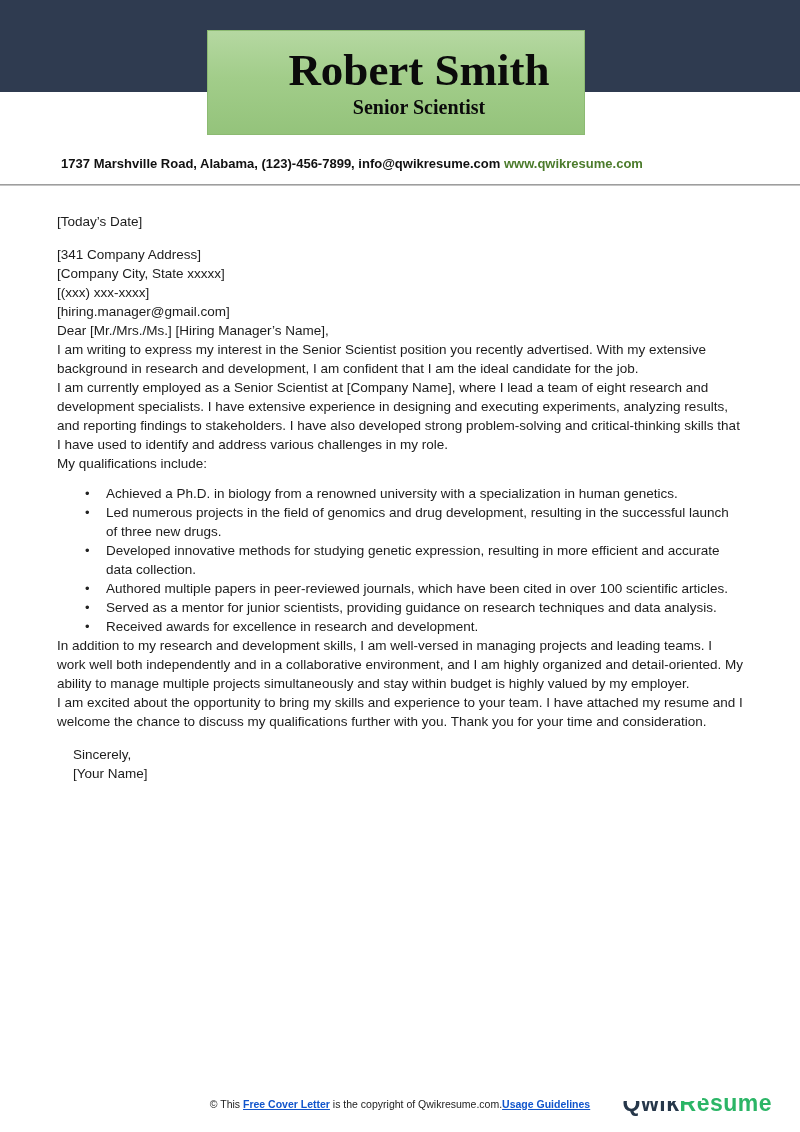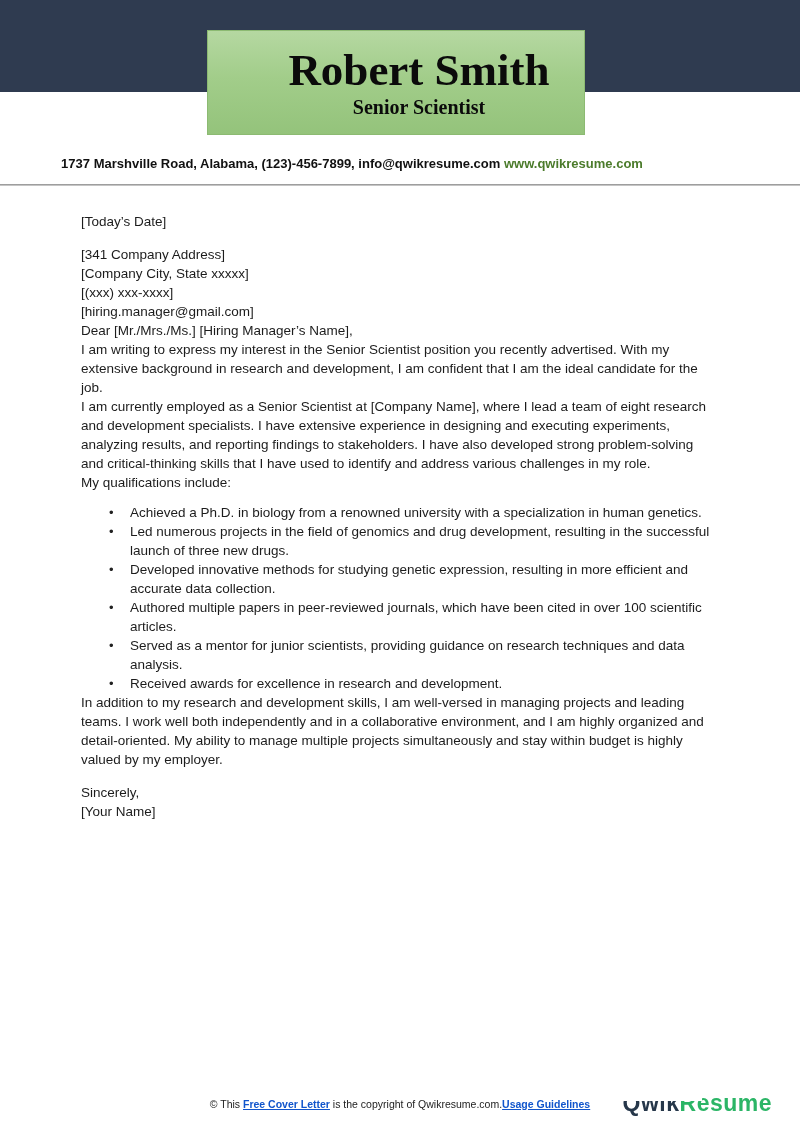--- a/index.html
+++ b/index.html
@@ -31,36 +31,36 @@
   .contact-line{
     position:absolute; left:0; top:156px; width:704px; text-align:center;
     font-size:13px; font-weight:bold; color:#111;
   }
   .contact-line .site{ color:var(--url-green); text-decoration:none; cursor:pointer; }
   .rule{
     position:absolute; left:0; top:184px; width:800px; height:2px; border:none;
     background:linear-gradient(180deg, var(--rule-dark), var(--rule-light));
   }
   .letter{
-    position:absolute; left:0; top:212px; width:800px; padding:0 81px;
+    position:absolute; left:0; top:212px; width:800px; padding:0 57px;
     font-size:13.5px; line-height:19px; color:var(--text);
   }
   .letter p{ margin:0 0 0 0; }
   .date-line{ margin-top:8px; }
   .addr-block{ margin-top:14px; }
   .salutation{ margin-top:38px; }
   .para{ margin-top:14px; }
   ul.quals{ list-style:none; margin-top:11px; }
   ul.quals li{
     position:relative; padding-left:49px; line-height:19px;
   }
   ul.quals li::before{
     content:"\2022"; position:absolute; left:28px; top:0; font-size:13px; color:#222;
   }
-  .signoff-block{ margin-top:14px; }
+  .signoff-block{ margin-top:14px;margin-left:16px; }
   .footer{
     position:absolute; left:0; top:1094px; width:800px; height:38px;
   }
   .copyright{
     position:absolute; left:0; top:4px; width:800px; text-align:center;
     font-size:10.5px; color:#222;
   }
   .copyright a{ color:var(--link-blue); text-decoration:underline; font-weight:bold; cursor:pointer; }
   .logo{
     position:absolute; right:28px; top:-4px; font-size:23px; font-weight:bold; letter-spacing:0.5px;
@@ -109,20 +109,21 @@
     <ul class="quals">
       <li>Achieved a Ph.D. in biology from a renowned university with a specialization in human genetics.</li>
       <li>Led numerous projects in the field of genomics and drug development, resulting in the successful launch of three new drugs.</li>
       <li>Developed innovative methods for studying genetic expression, resulting in more efficient and accurate data collection.</li>
       <li>Authored multiple papers in peer-reviewed journals, which have been cited in over 100 scientific articles.</li>
       <li>Served as a mentor for junior scientists, providing guidance on research techniques and data analysis.</li>
       <li>Received awards for excellence in research and development.</li>
     </ul>
 
     <p class="para">In addition to my research and development skills, I am well-versed in managing projects and leading teams. I work well both independently and in a collaborative environment, and I am highly organized and detail-oriented. My ability to manage multiple projects simultaneously and stay within budget is highly valued by my employer.</p>
+    <p class="para">I am excited about the opportunity to bring my skills and experience to your team. I have attached my resume and I welcome the chance to discuss my qualifications further with you. Thank you for your time and consideration.</p>
 
     <div class="signoff-block">
       <div>Sincerely,</div>
       <div>[Your Name]</div>
     </div>
   </div>
 
   <div class="footer">
     <div class="copyright">
       <span>© This </span><a>Free Cover Letter</a><span> is the copyright of Qwikresume.com.</span><a>Usage Guidelines</a>

